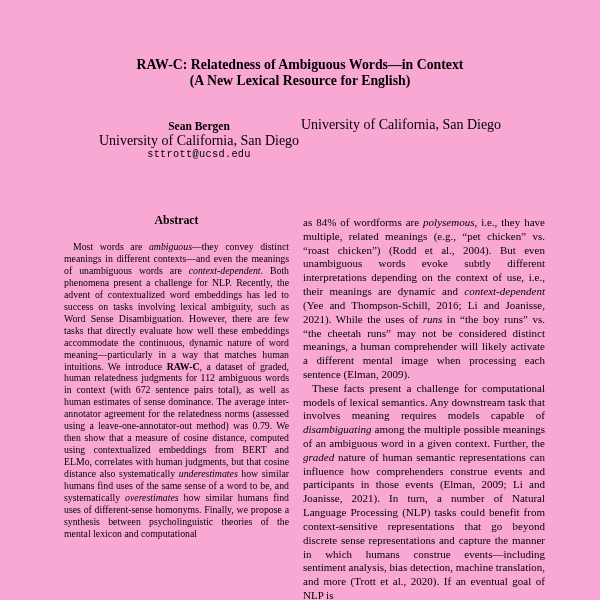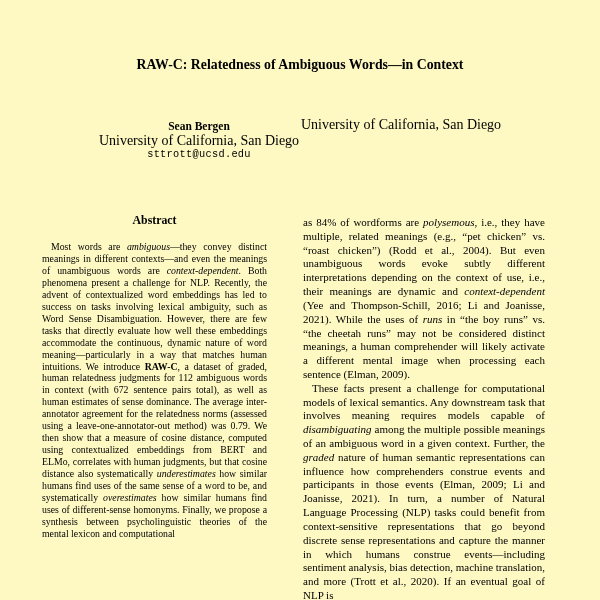--- a/index.html
+++ b/index.html
@@ -1,53 +1,54 @@
 <!DOCTYPE html>
 <html><head>
 <meta charset="utf-8">
 <style>
   * { margin:0; padding:0; box-sizing:border-box; }
   html,body { background:#ffffff; }
   .page {
     position:relative; width:600px; height:600px; overflow:hidden;
-    background:#fef9c3; color:#000;
+    background:#f9a8d4; color:#000;
     font-family:"Liberation Serif", serif;
   }
   .title {
     position:absolute; top:57px; left:0; width:600px;
     text-align:center; font-weight:bold; font-size:13.8px; line-height:15.5px;
   }
   .author {
     position:absolute; top:118px; width:280px; text-align:center;
   }
   .author.a1 { left:59px; }
   .author.a2 { left:261px; }
   .author-name  { font-weight:bold; font-size:11.5px; line-height:16px; }
   .author-affil { font-size:14px; line-height:13px; }
   .author-email {
     font-family:Liberation Mono, monospace;
     font-size:10.3px; line-height:14px; letter-spacing:0.3px;
   }
-  .col-left  { position:absolute; left:42px;  top:214px; width:225px; }
+  .col-left  { position:absolute; left:64px;  top:214px; width:225px; }
   .abs-heading { text-align:center; font-weight:bold; font-size:11.8px; line-height:13px; }
   .abs-body  { margin-top:14px; font-size:9.8px;  line-height:11.95px; }
   .col-right { position:absolute; left:303px; top:216px; width:242px;
                font-size:11px; line-height:13.82px; }
   .para { text-align:justify; }
   .para.indent { text-indent:9px; }
   .it { font-style:italic; }
   .bd { font-weight:bold; }
 </style>
 </head>
 <body>
 
 <div class="page">
 
   <div class="title">
     <div>RAW-C: Relatedness of Ambiguous Words—in Context</div>
+    <div>(A New Lexical Resource for English)</div>
   </div>
 
   <div class="author a1">
     <div class="author-name">Sean Bergen</div>
     <div class="author-affil">University of California, San Diego</div>
     <div class="author-email">sttrott@ucsd.edu</div>
   </div>
 
   <div class="author a2">
     <div class="author-affil">University of California, San Diego</div>

